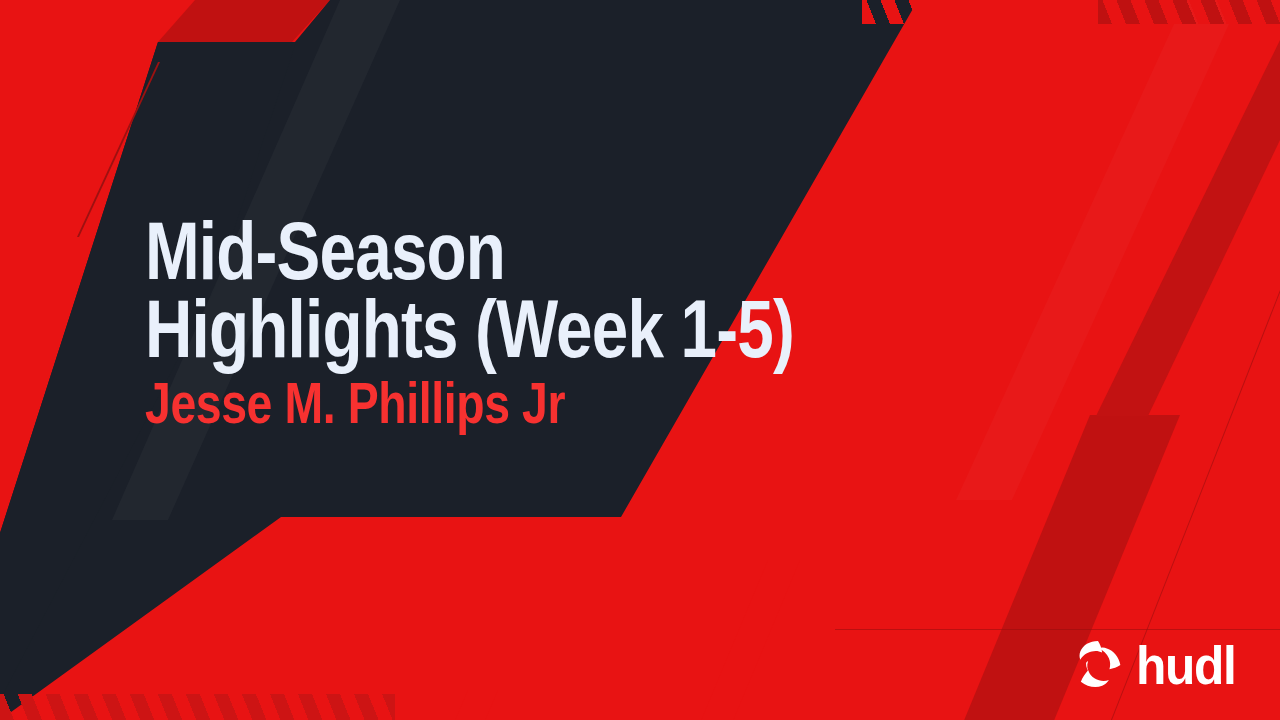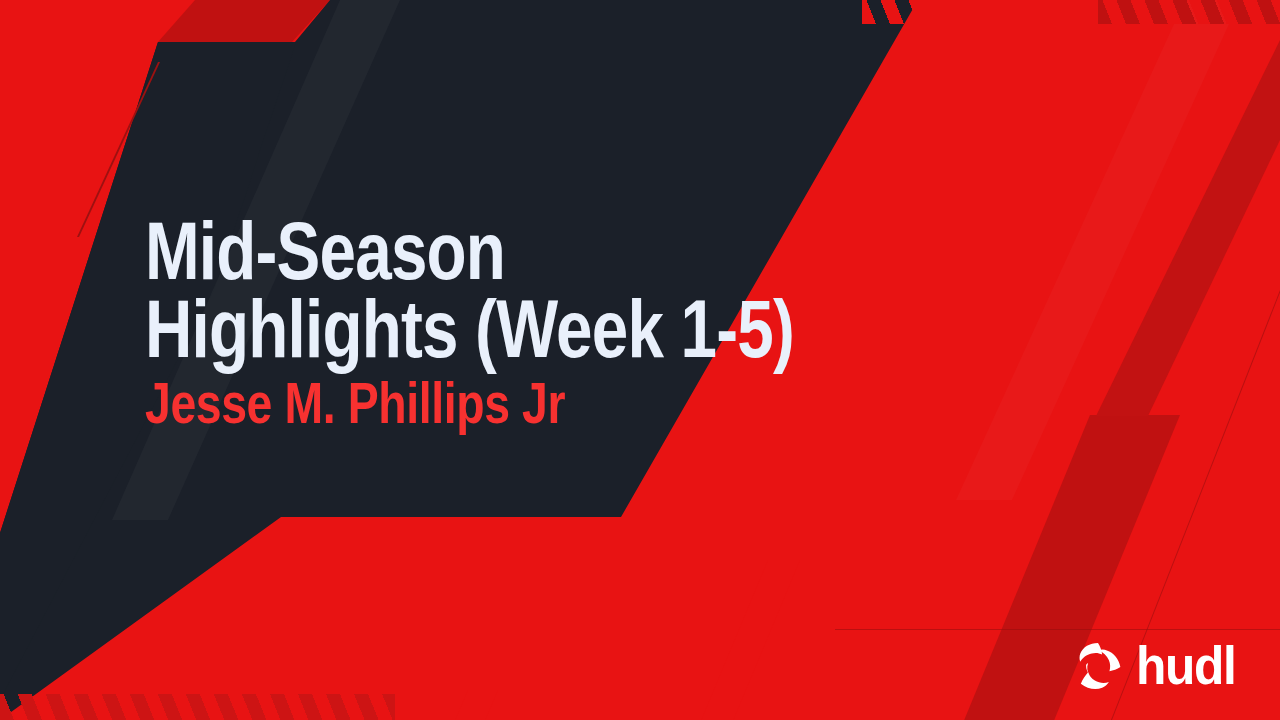--- a/index.html
+++ b/index.html
@@ -160,21 +160,21 @@
     transform: scaleX(0.80);
     transform-origin: left top;
   }
 
   
   .logo {
     position: absolute;
     right: 36px;
     bottom: 28px;
     display: flex;
-    align-items: flex-end;
+    align-items: flex-start;
     gap: 12px;
   }
   .logo-mark { width: 52px; height: 52px; display: block; }
   .logo-word {
     color: #ffffff;
     font-family: "Liberation Sans", sans-serif;
     font-weight: 700;
     font-size: 54px;
     line-height: 1;
     letter-spacing: -1.5px;

